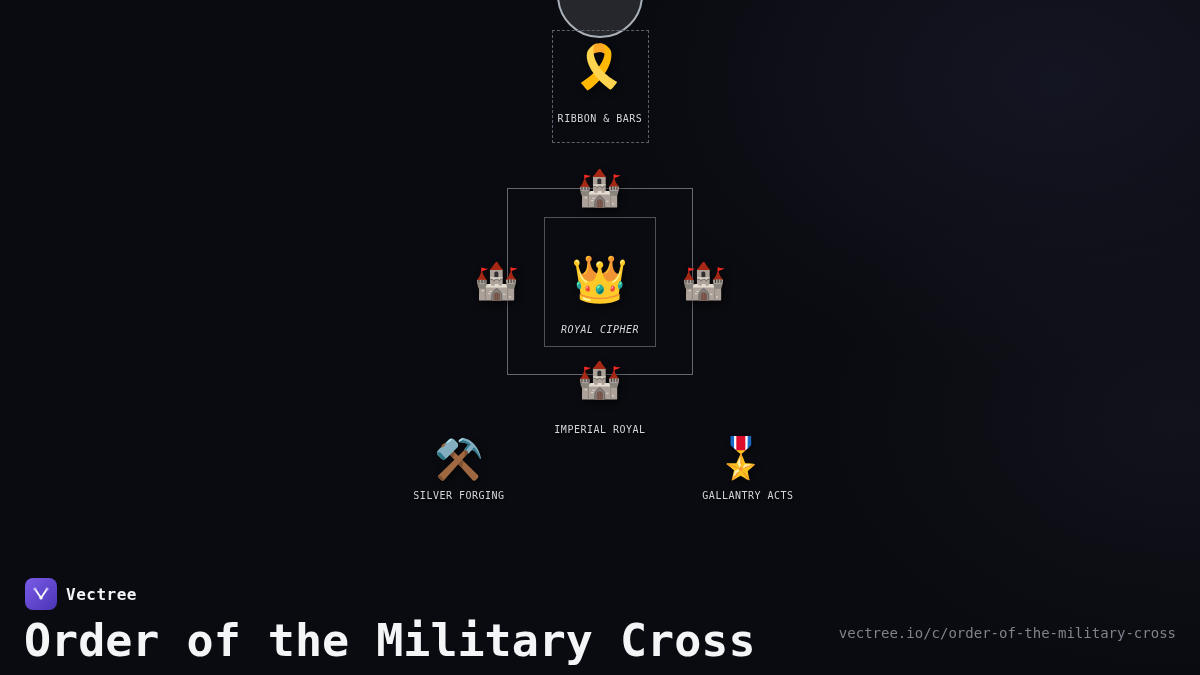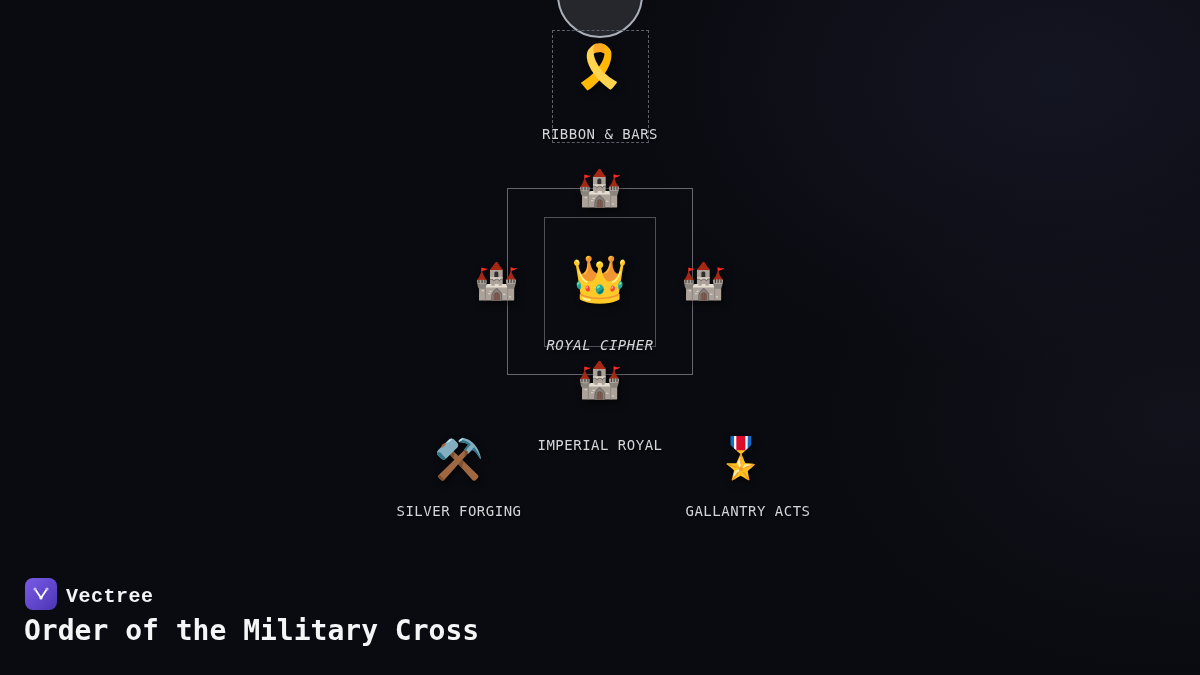--- a/index.html
+++ b/index.html
@@ -40,25 +40,24 @@
     position: absolute;
     transform: translate(-50%, -50%);
     line-height: 1;
     filter: drop-shadow(2px 3px 3px rgba(0,0,0,0.55));
     white-space: nowrap;
   }
   .node-label {
     position: absolute;
     transform: translate(-50%, -50%);
     color: #d3d5d9;
-    font-size: 14px;
+    font-size: 10px;
     letter-spacing: 0.5px;
     white-space: nowrap;
     text-shadow: 1px 2px 2px rgba(0,0,0,0.6);
-    margin-top: 16px;
   }
   .ribbon-icon { left: 600px; top: 67px; font-size: 42px; }
   .ribbon-label { left: 600px; top: 118px; }
 
   
   .outer-square {
     position: absolute;
     left: 507px; top: 188px;
     width: 186px; height: 187px;
     border: 1px solid rgba(175,180,190,0.55);
@@ -91,30 +90,29 @@
     width: 32px; height: 32px;
     border-radius: 8px;
     background: linear-gradient(135deg, #7a5ce8 0%, #4b34b4 100%);
     display: flex; align-items: center; justify-content: center;
   }
   .logo svg { display: block; }
   .brand-name {
     position: absolute;
     left: 66px; top: 585px;
     color: #f2f3f5;
-    font-size: 20px;
+    font-size: 16px;
     font-weight: bold;
     letter-spacing: 0.5px;
-    font-family: Liberation Mono, monospace;
   }
   .page-title {
     position: absolute;
     left: 24px; top: 614px;
     color: #f4f5f7;
-    font-size: 28px;
+    font-size: 45px;
     font-weight: bold;
     white-space: nowrap;
   }
   .page-url {
     position: absolute;
     right: 24px; top: 625px;
     color: #7e838d;
     font-size: 14px;
     white-space: nowrap;
   }
@@ -151,14 +149,15 @@
   <div class="logo">
     <svg width="20" height="20" viewBox="0 0 20 20">
       <polyline points="4,5 10,14 16,5" fill="none" stroke="#ffffff" stroke-width="1.8" stroke-linecap="round" stroke-linejoin="round"></polyline>
       <circle cx="4" cy="5" r="1.6" fill="#c9b8ff"></circle>
       <circle cx="16" cy="5" r="1.6" fill="#c9b8ff"></circle>
       <circle cx="10" cy="14" r="1.6" fill="#ffffff"></circle>
     </svg>
   </div>
   <div class="brand-name">Vectree</div>
   <div class="page-title">Order of the Military Cross</div>
+  <div class="page-url">vectree.io/c/order-of-the-military-cross</div>
 
 </div>
 
 </body></html>

